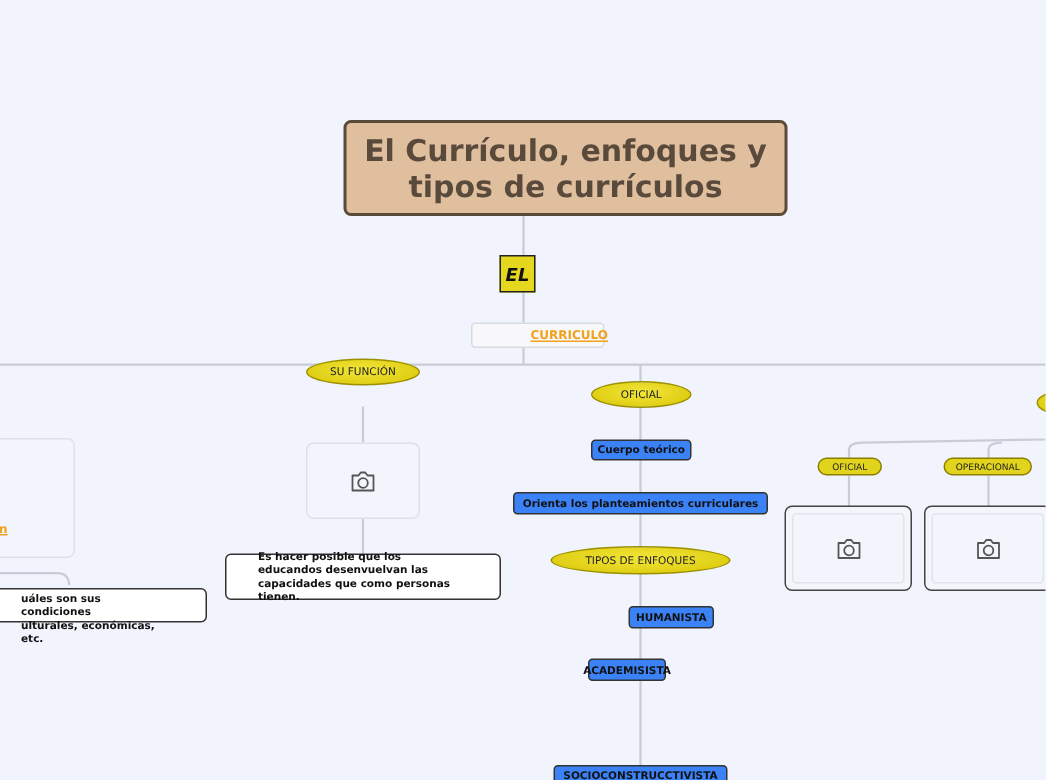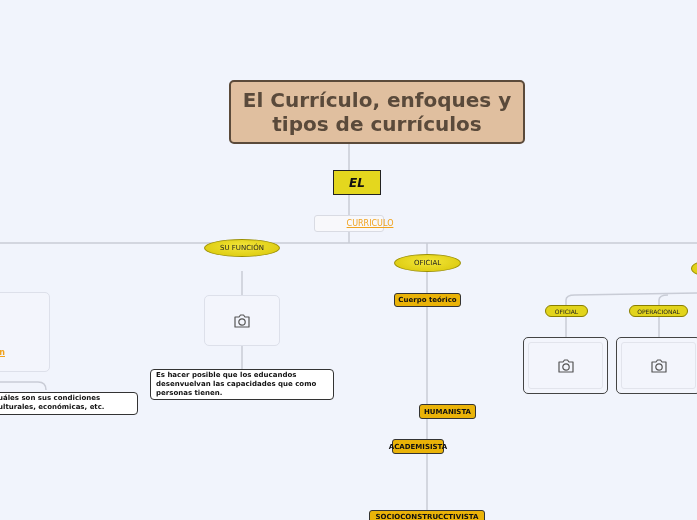--- a/index.html
+++ b/index.html
@@ -9,46 +9,46 @@
   svg.lines { position: absolute; left: 0; top: 0; }
   .node { position: absolute; display: flex; align-items: center; justify-content: center; text-align: center; cursor: pointer; }
   .root {
     left: 201px; top: 80px; width: 296px; height: 64px;
     background: #e0bf9f; border: 2px solid #5b4a3a; border-radius: 5px;
     color: #5a4a3b; font-weight: bold; font-size: 20px; line-height: 24px;
     padding: 0 10px;
     margin-left: 28px;
   }
   .el-node {
-    left: 333px; top: 170px; width: 48px; height: 25px;
+    left: 333px; top: 170px; width: 24px; height: 25px;
     background: #e4d71e; border: 1px solid #222; font-weight: bold; font-style: italic;
     font-size: 12px; color: #111;
   }
   .curr-node {
-    left: 314px; top: 215px; width: 70px; height: 17px;
+    left: 314px; top: 215px; width: 89px; height: 17px;
     background: #f8f8fb; border: 1px solid #d9dbe3; border-radius: 3px;
-    color: #f0a21c; font-weight: normal; font-size: 8px; text-decoration: underline; padding-left: 42px;
+    color: #f0a21c; font-weight: bold; font-size: 8px; text-decoration: underline; padding-left: 42px;
   }
   .ellipse {
     background: radial-gradient(ellipse at 50% 40%, #f3e63a 0%, #e0cf15 70%, #b9a900 100%);
     border: 1px solid #9c9000; border-radius: 50%;
     font-size: 7px; color: #222;
   }
   .pill {
     background: #e2d41c; border: 1px solid #8a7f00; border-radius: 8px;
     font-size: 6px; color: #222;
   }
   .box {
-    background: #eab308; border: 1px solid #333; border-radius: 3px;
+    background: #3b82f6; border: 1px solid #333; border-radius: 3px;
     font-size: 7px; font-weight: bold; color: #111; padding: 1px 4px; white-space: nowrap;
   }
   .textbox {
     background: #fff; border: 1px solid #333; border-radius: 4px;
-    font-size: 7px; font-weight: bold; color: #111; text-align: left; justify-content: flex-end;
-    padding: 2px 5px; line-height: 9px;
+    font-size: 7px; font-weight: bold; color: #111; text-align: left; justify-content: flex-start;
+    padding: 2px 21px; line-height: 9px;
   }
   .imgbox {
     background: #f3f5fc; border: 1px solid #dde0ea; border-radius: 5px;
   }
   .imgbox.dark { border: 1.5px solid #444; background: #f3f5fc; }
   .imgbox.dark .inner { position: absolute; left: 4px; top: 4px; right: 4px; bottom: 4px; border: 1px solid #e2e4ec; border-radius: 3px; }
   .cam { width: 18px; height: 16px; position: relative; }
   .orange-link { color: #f0a21c; font-weight: bold; font-size: 8px; text-decoration: underline; }
 </style>
 </head>
@@ -107,20 +107,26 @@
   <div class="node textbox" style="left:150px; top:369px; width:184px; height:31px;">
     <span>Es hacer posible que los educandos desenvuelvan las capacidades que como personas tienen.</span>
   </div>
 
   <div class="node ellipse" style="left:394px; top:254px; width:67px; height:18px;">
     <span>OFICIAL</span>
   </div>
   <div class="node box" style="left:394px; top:293px; width:67px; height:14px;">
     <span>Cuerpo teórico</span>
   </div>
+  <div class="node box" style="left:342px; top:328px; width:170px; height:15px;">
+    <span>Orienta los planteamientos curriculares</span>
+  </div>
+  <div class="node ellipse" style="left:367px; top:364px; width:120px; height:19px;">
+    <span>TIPOS DE ENFOQUES</span>
+  </div>
   <div class="node box" style="left:419px; top:404px; width:57px; height:15px;">
     <span>HUMANISTA</span>
   </div>
   <div class="node box" style="left:392px; top:439px; width:52px; height:15px;">
     <span>ACADEMISISTA</span>
   </div>
   <div class="node box" style="left:394px; top:474px; width:66px; height:16px;margin-top:44px;">
     <span>TECNOLÓGICO</span>
   </div>
   <div class="node box" style="left:369px; top:510px; width:116px; height:16px; align-items:flex-start; padding-top:2px;">

